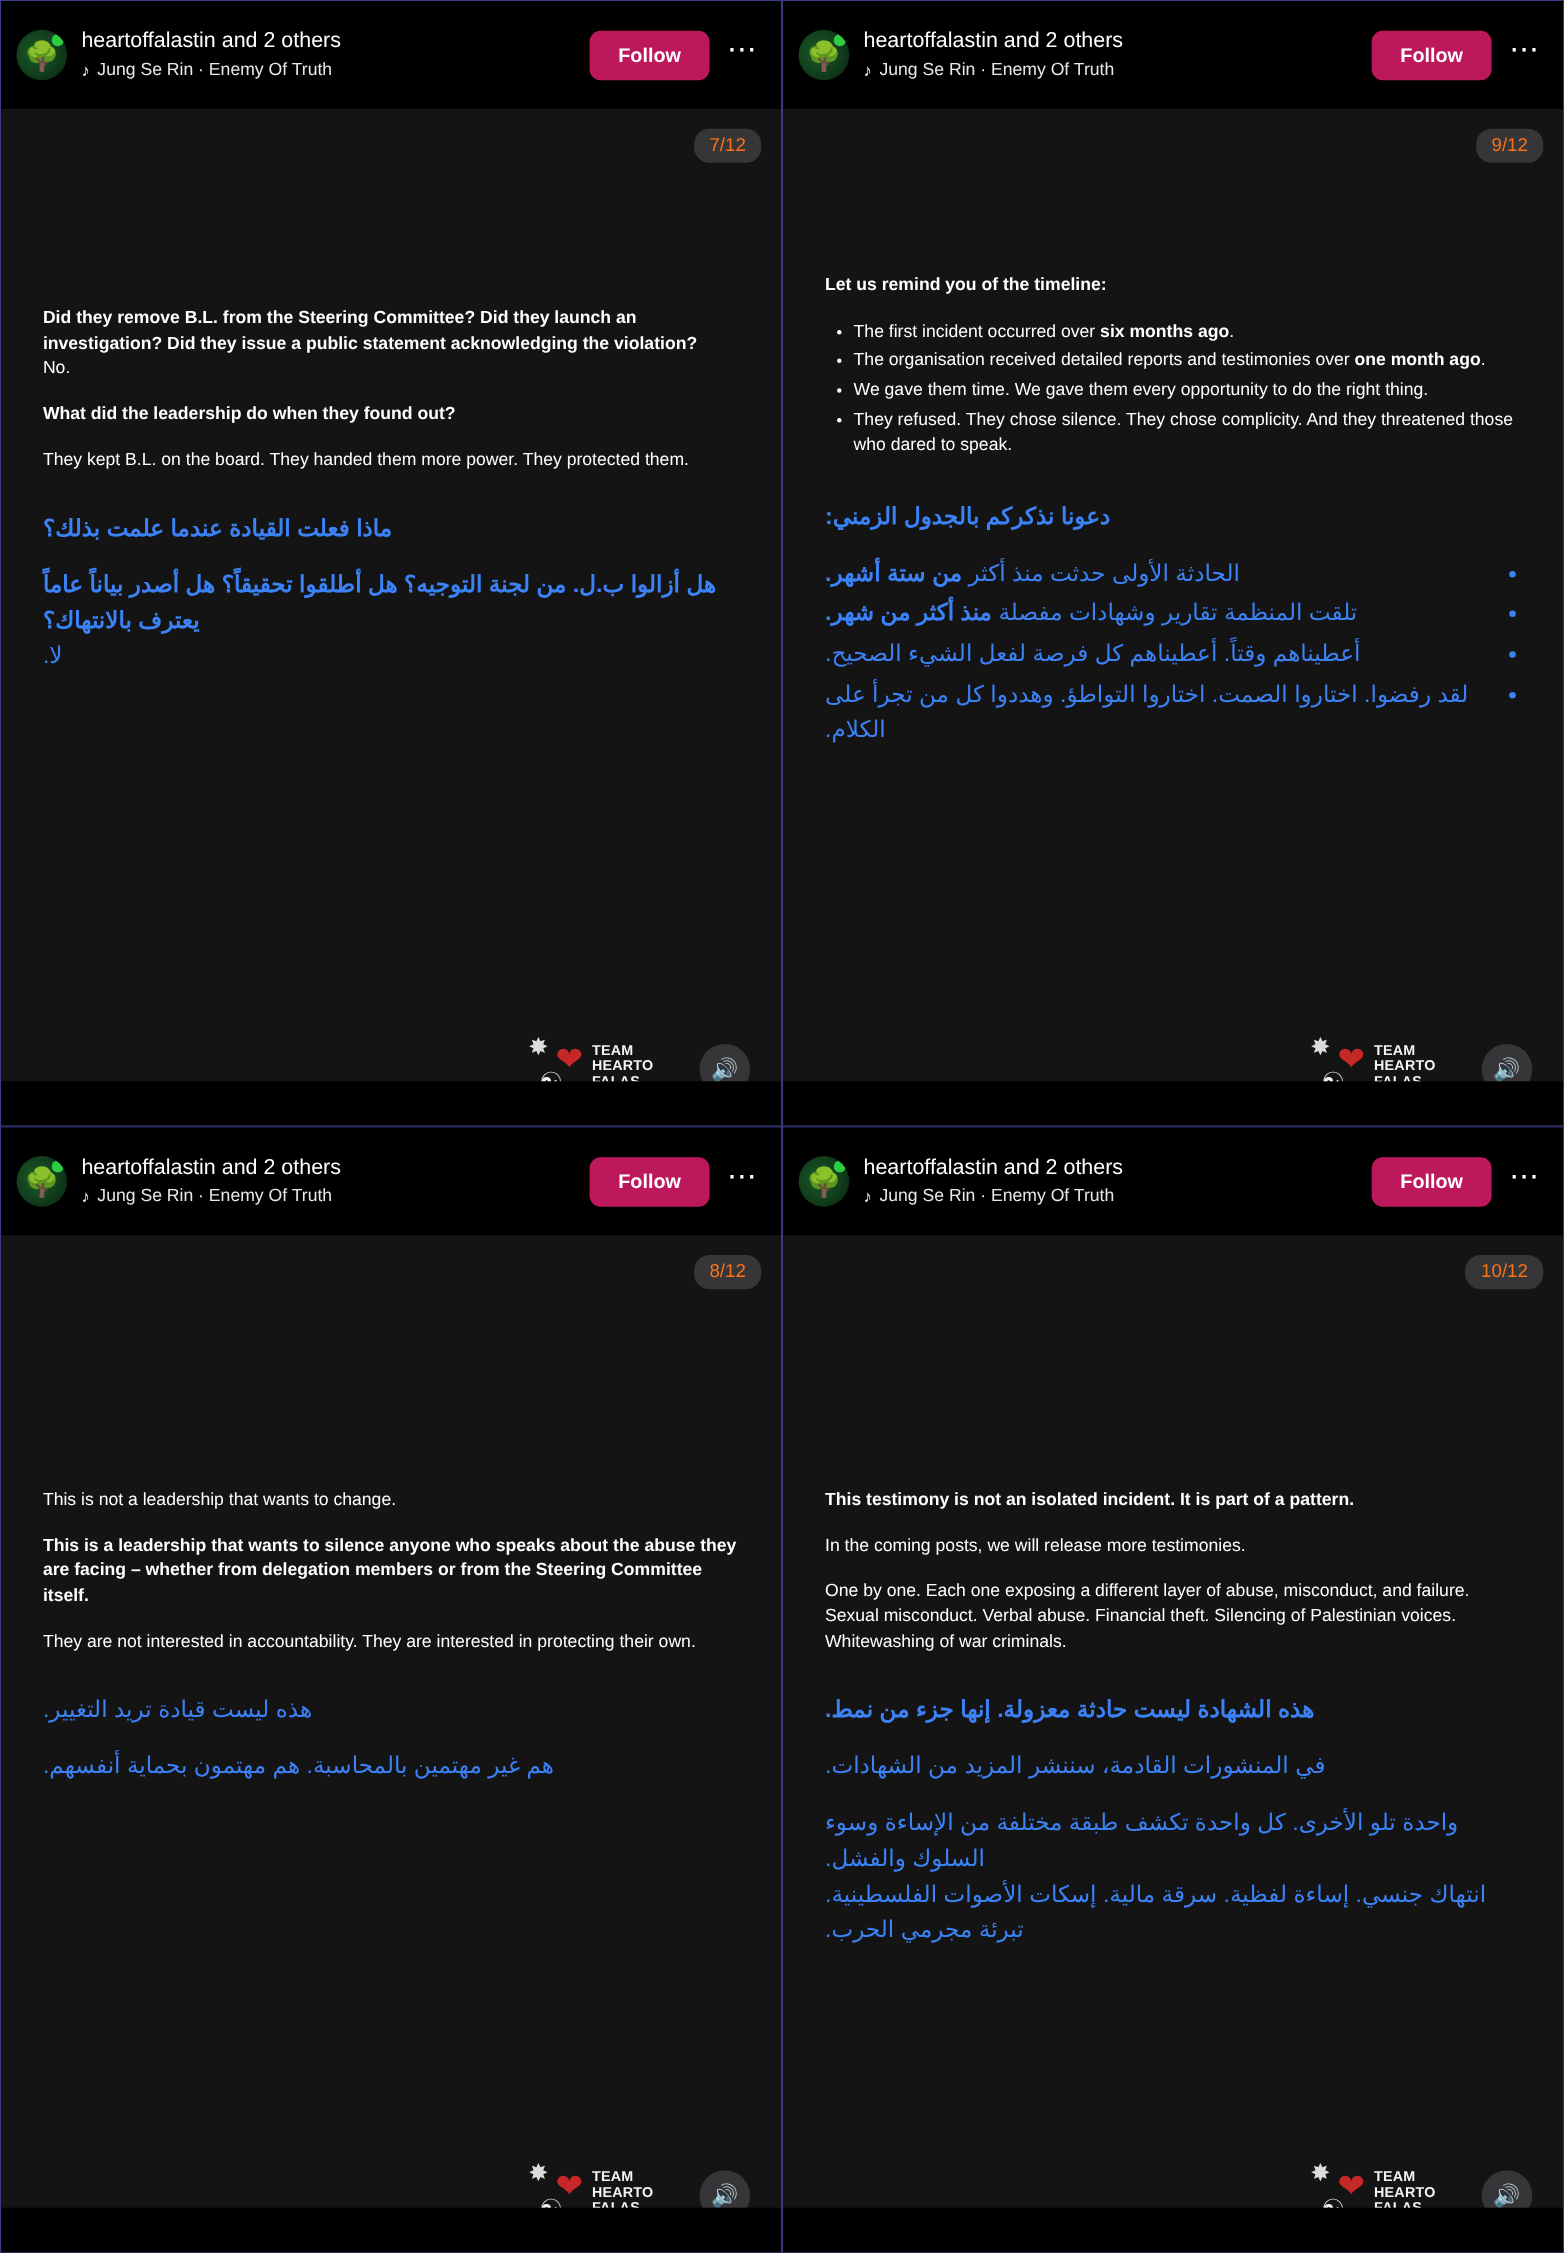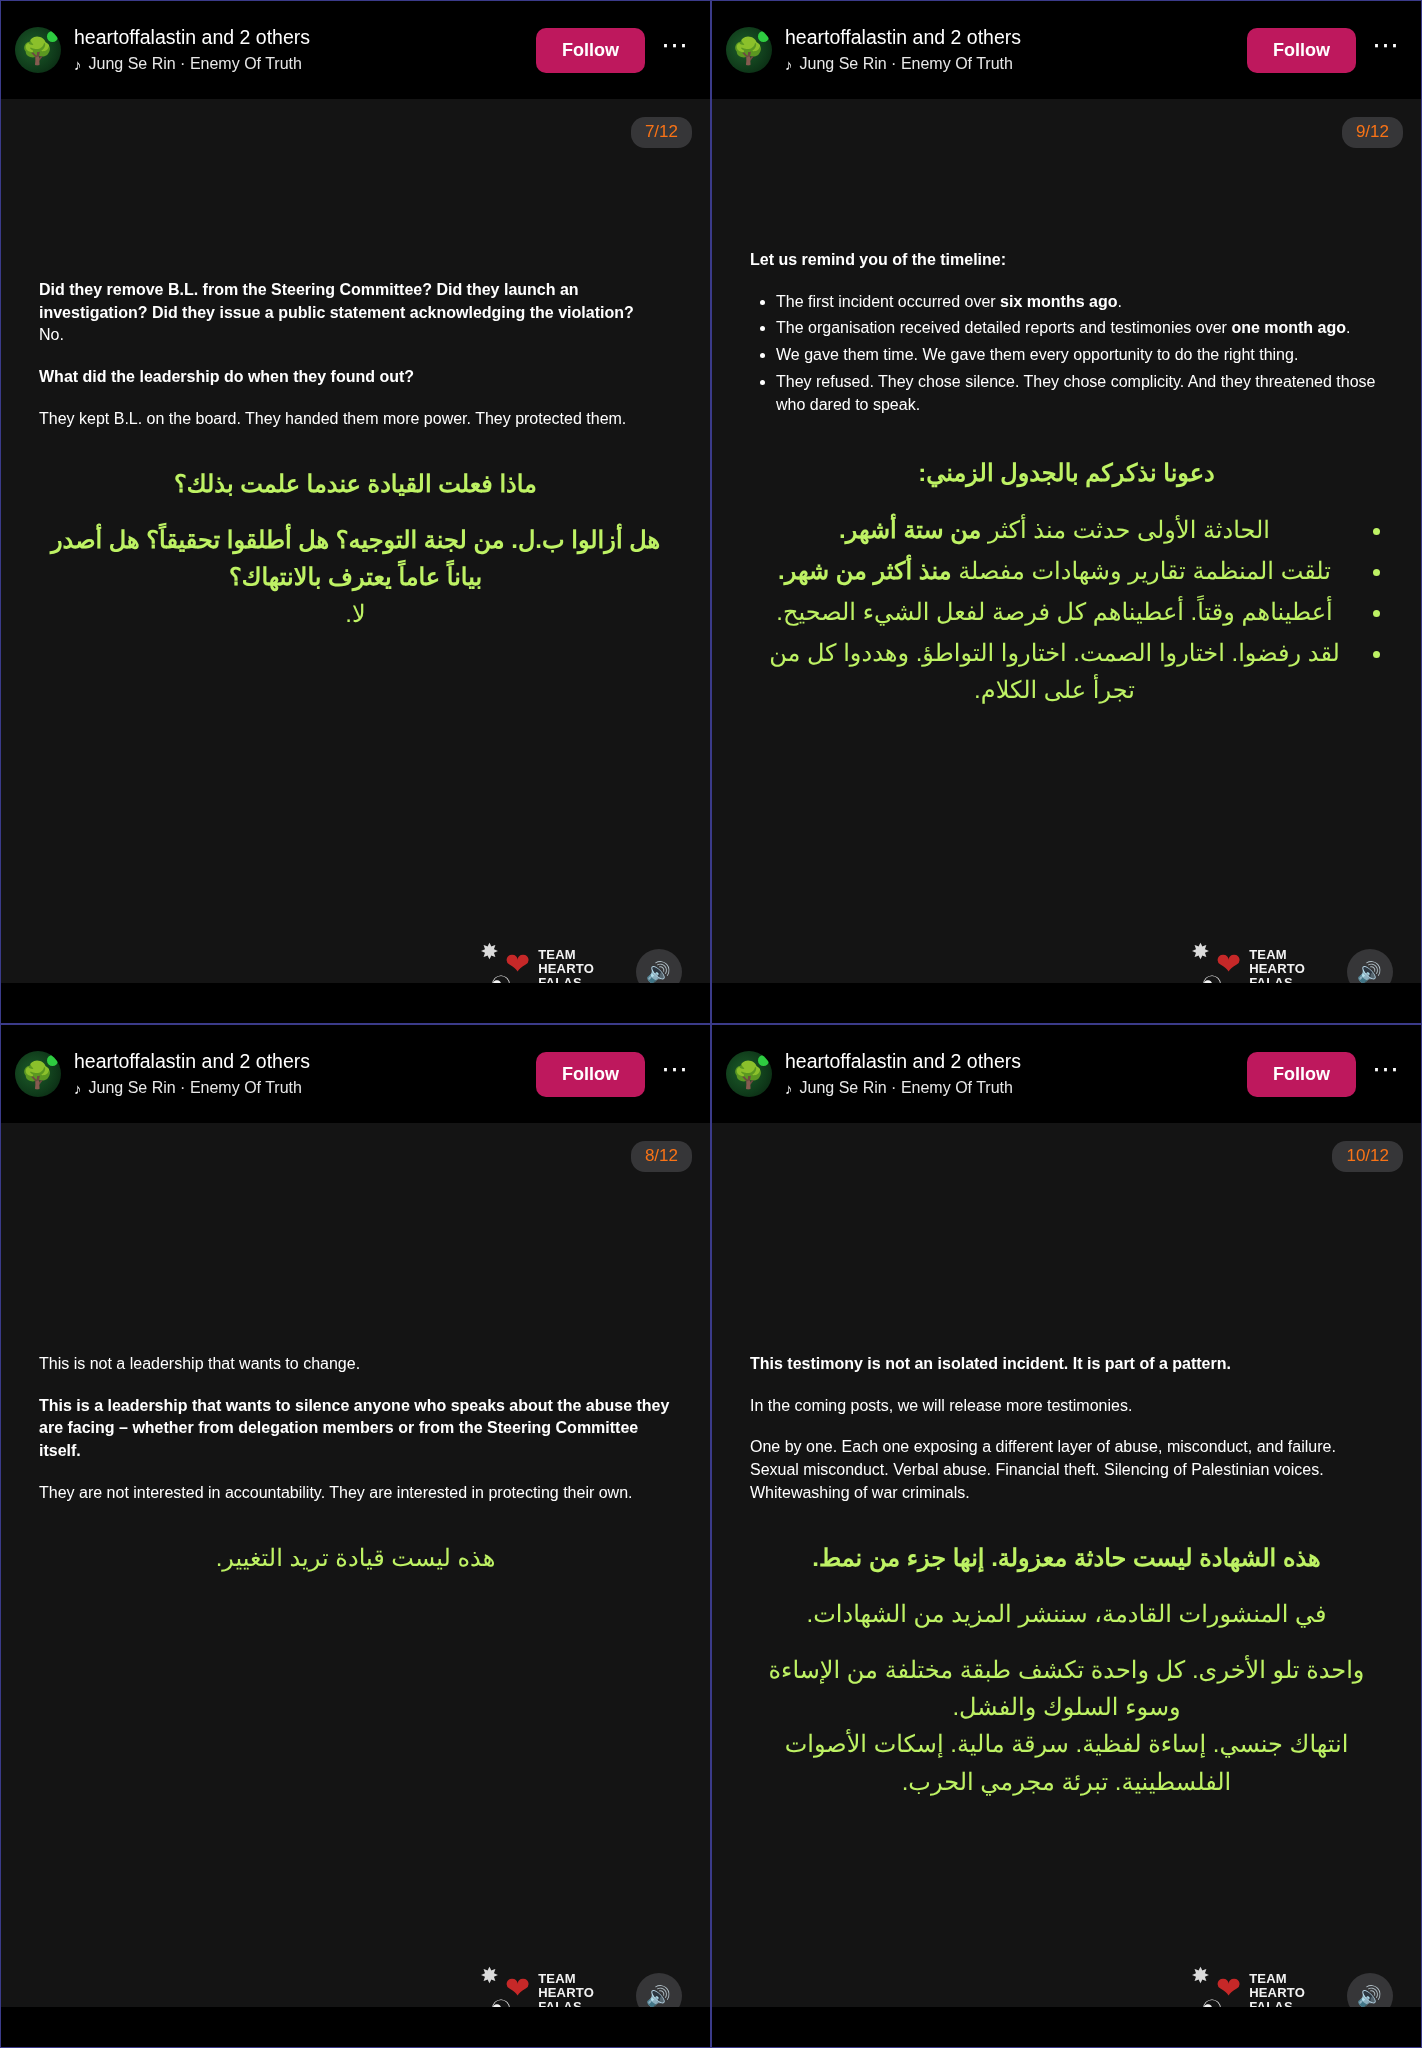--- a/index.html
+++ b/index.html
@@ -158,25 +158,25 @@
   .en p { margin: 0 0 19px 0; }
   .en p:last-child { margin-bottom: 0; }
   .en b { font-weight: 700; }
   .en ul {
     margin: 0;
     padding-left: 26px;
     list-style: disc;
   }
   .en li { margin-bottom: 4px; }
   .ar {
-    font-size: 24px;
+    font-size: 21px;
     line-height: 1.55;
-    color: #bef264;
+    color: #3b82f6;
     direction: rtl;
-    text-align: center;
+    text-align: left;
   }
   .ar p { margin: 0 0 19px 0; }
   .ar p:last-child { margin-bottom: 0; }
   .ar b { font-weight: 700; }
   .ar ul {
     margin: 0;
     padding-right: 24px;
     list-style: disc;
     direction: rtl;
   }
@@ -414,20 +414,21 @@
         <div class="counter">8/12</div>  
         <div class="content" style="top:230px">
           <div class="en">
             <p>This is not a leadership that wants to change.</p>
             <p><b>This is a leadership that wants to silence anyone who speaks about the abuse they are facing – whether from delegation members or from the Steering Committee itself.</b></p>
             <p>They are not interested in accountability. They are interested in protecting their own.</p>
           </div>    
           <div class="gap-lg"></div>
           <div class="ar">
             <p>هذه ليست قيادة تريد التغيير.</p>
+            <p>هم غير مهتمين بالمحاسبة. هم مهتمون بحماية أنفسهم.</p>
           </div>  
         </div>  
         <div class="logo">    
           <div class="logo-mark">
             <span class="burst">✸</span>
             <span class="heart">❤</span>
             <span class="person">☯</span>
           </div>    
           <div class="logo-txt">
             <div>TEAM</div>

